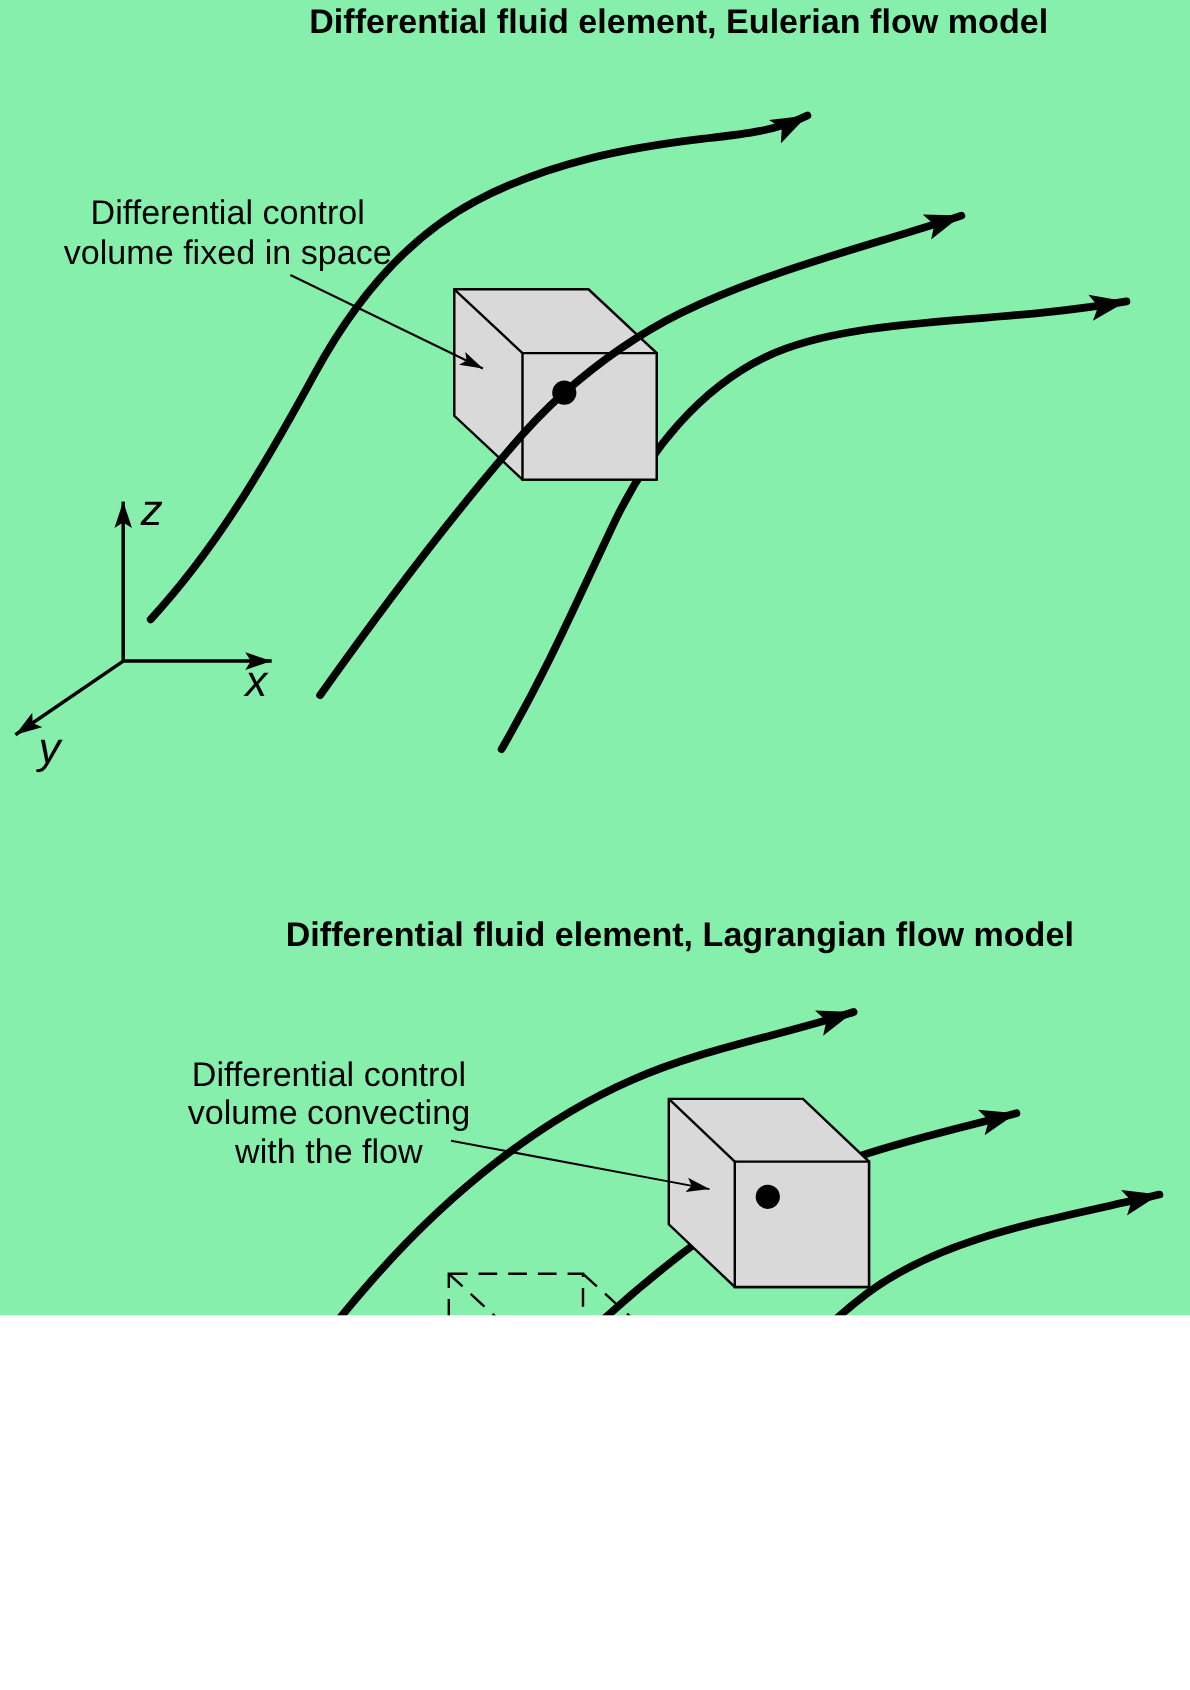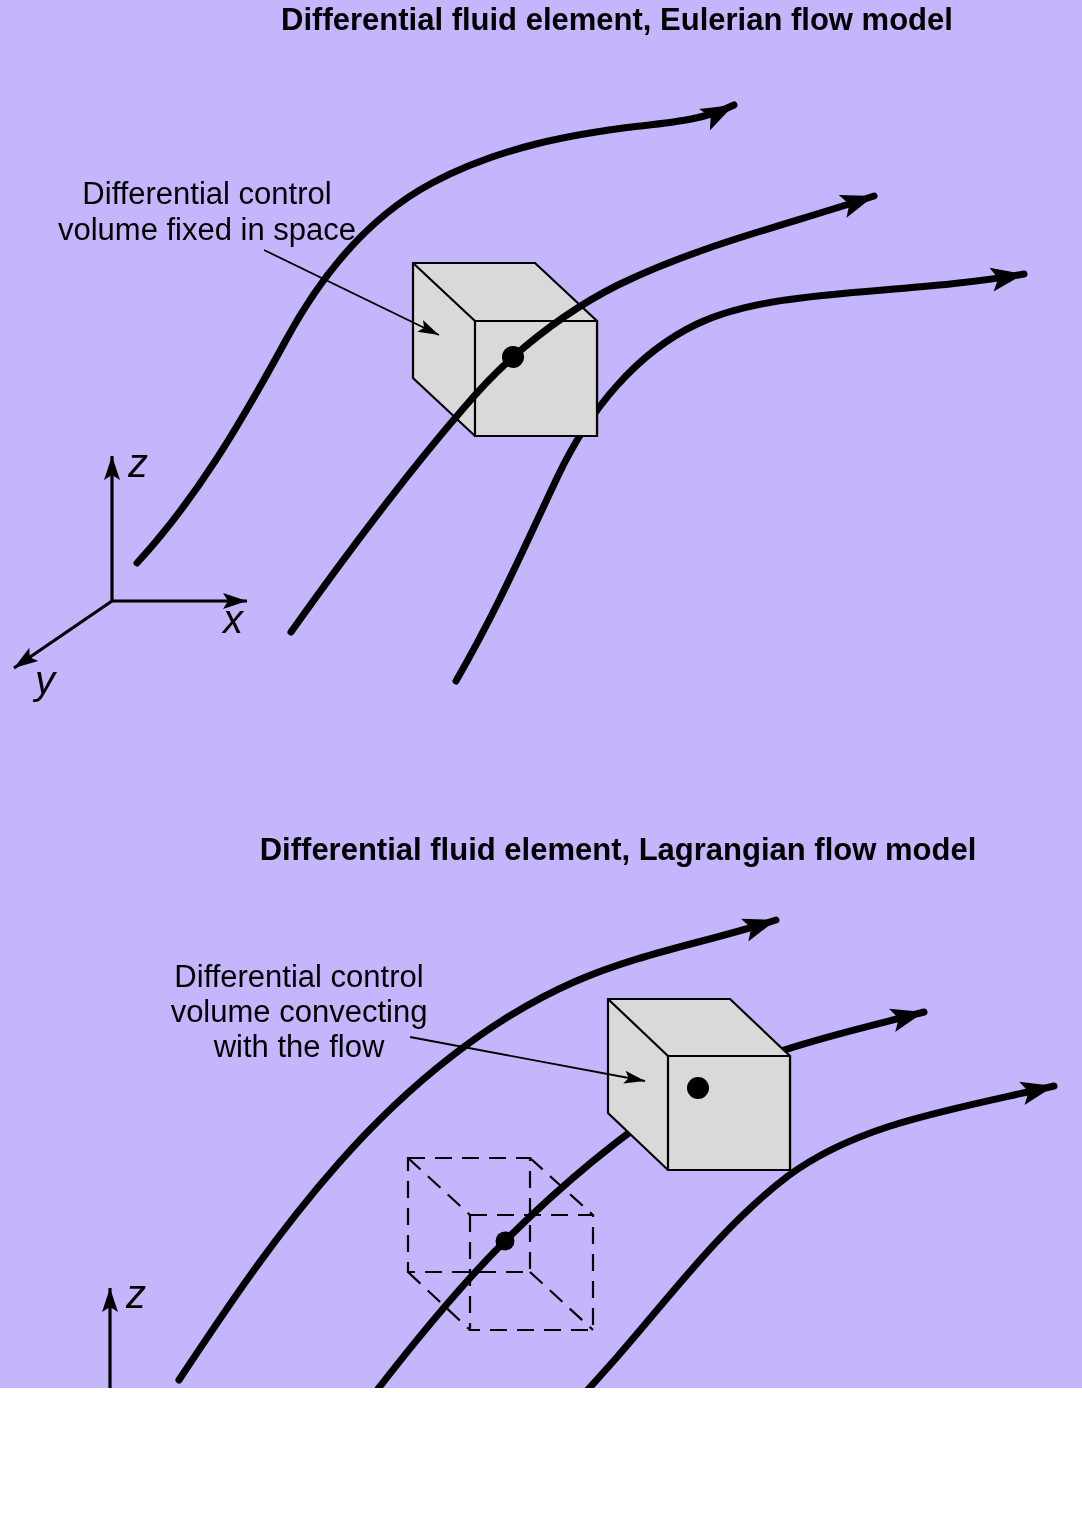--- a/index.html
+++ b/index.html
@@ -1,20 +1,20 @@
 <!DOCTYPE html>
 <html><head>
 <meta charset="utf-8">
 <style>
   html, body { margin: 0; padding: 0; background: #ffffff; }
   .page {
     position: relative;
     width: 1082px;
-    height: 1388px;
-    background: #c4b5fd;
+    height: 1196px;
+    background: #86efac;
     overflow: hidden;
     font-family: "Liberation Sans", sans-serif;
   }
   svg { display: block; }
   .title-text {
     font-family: "Liberation Sans", sans-serif;
     font-size: 31px;
     font-weight: bold;
     fill: #000000;
     text-anchor: middle;

